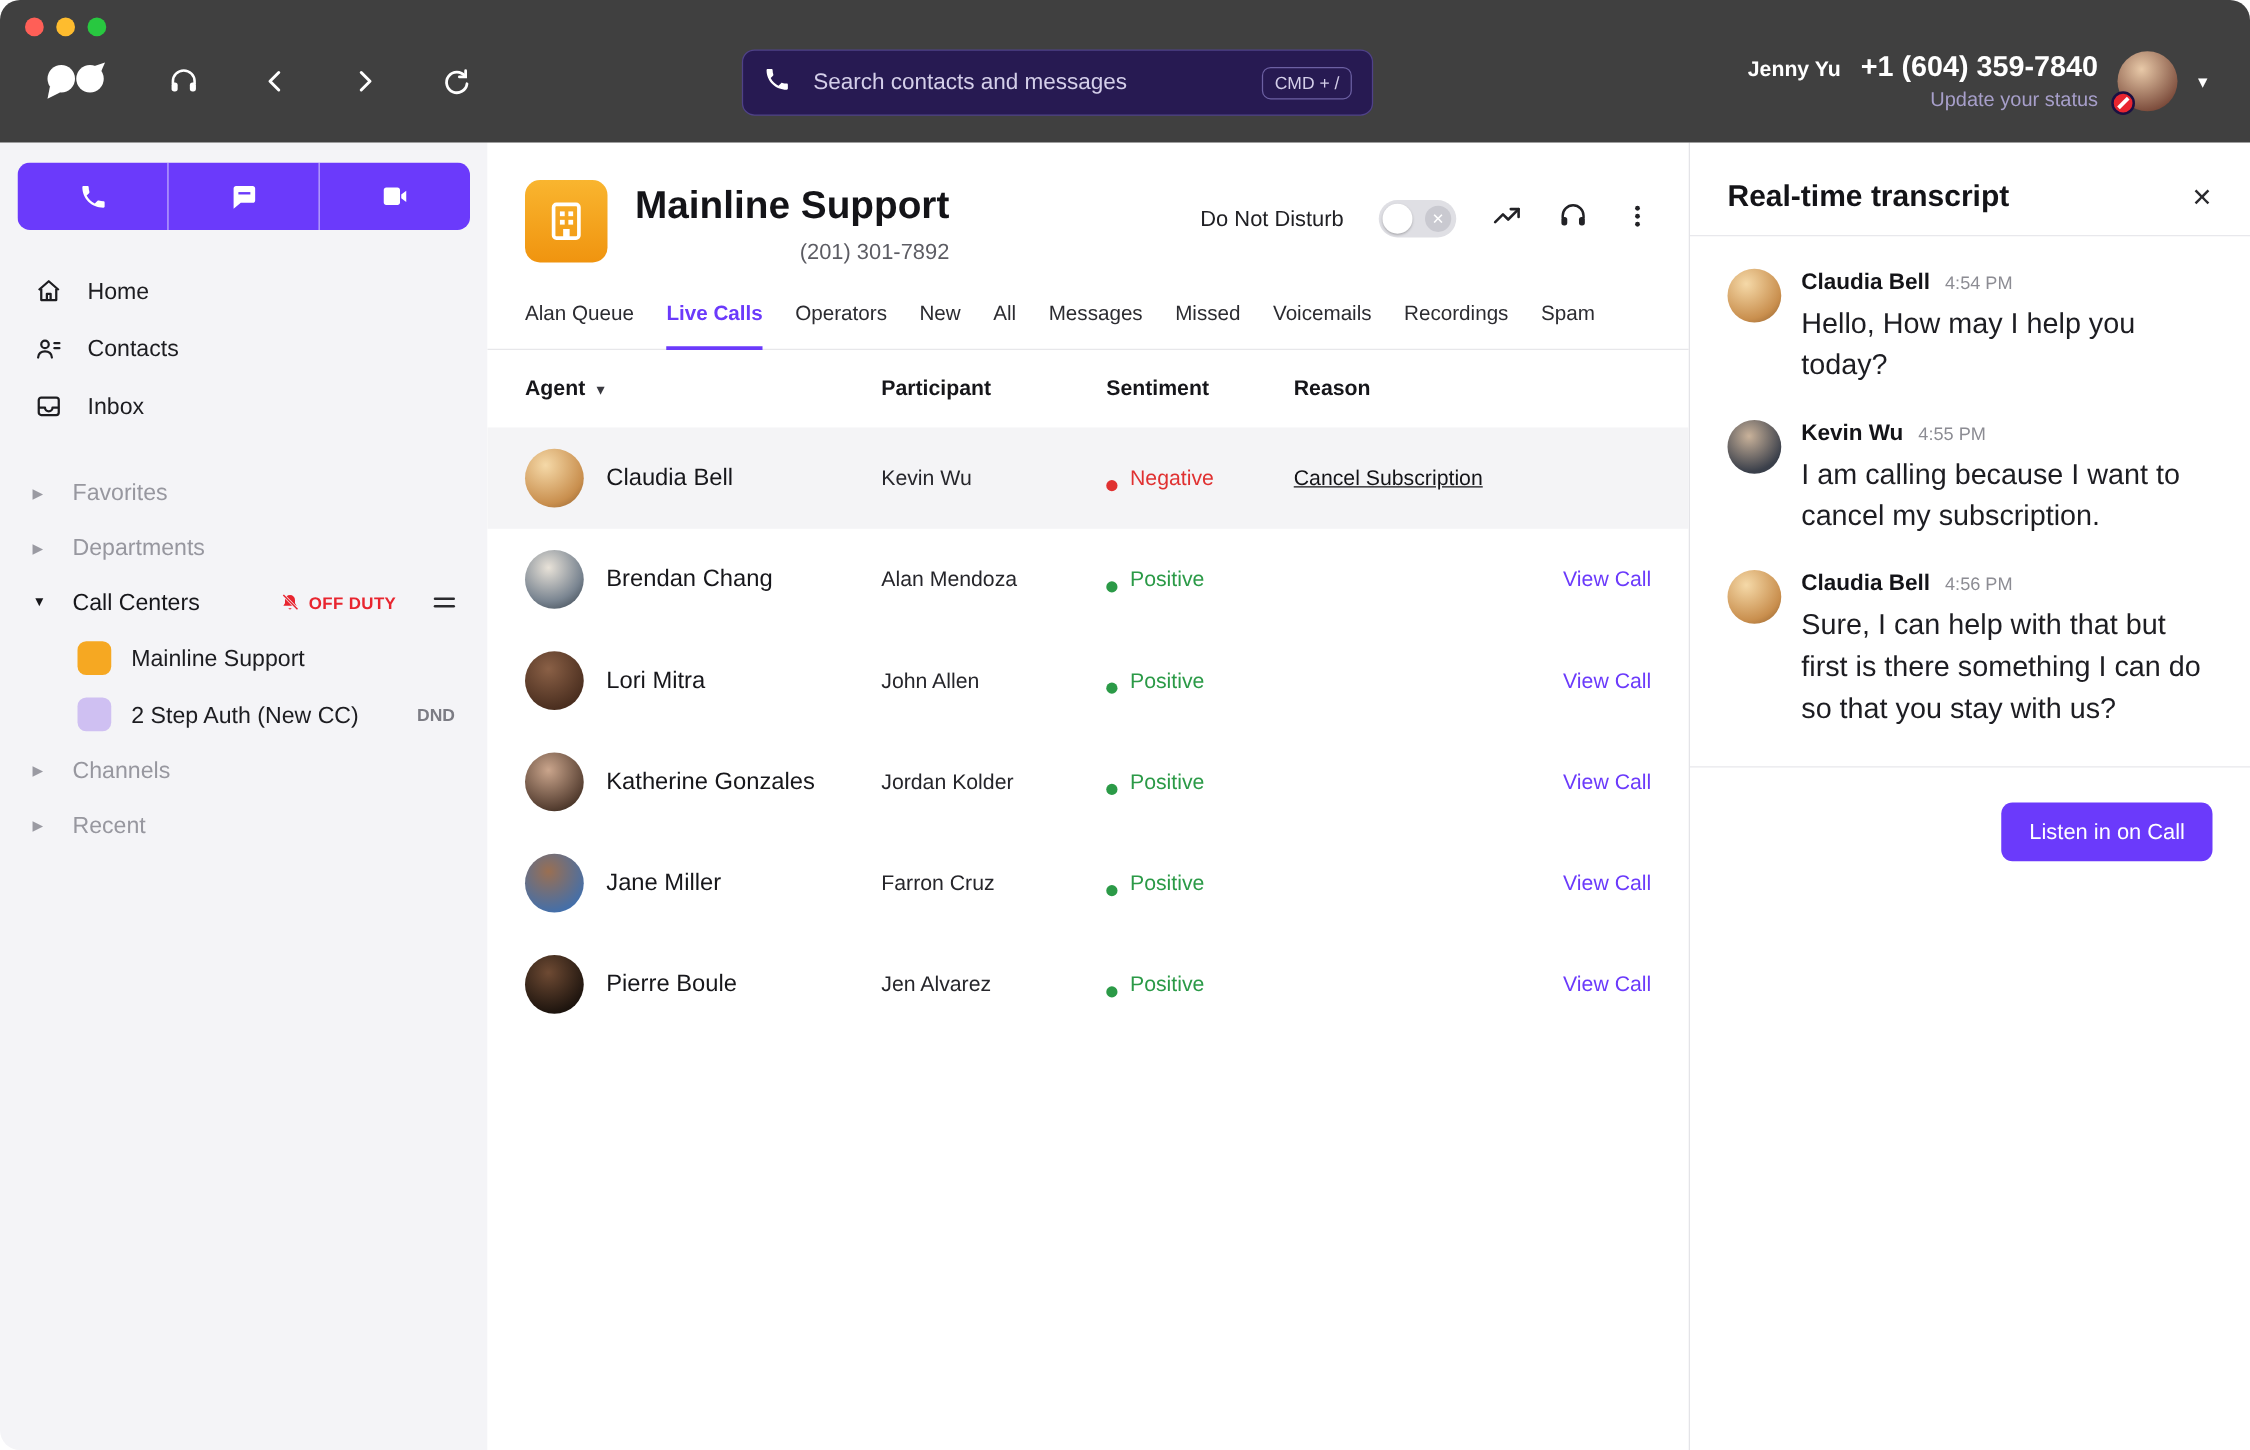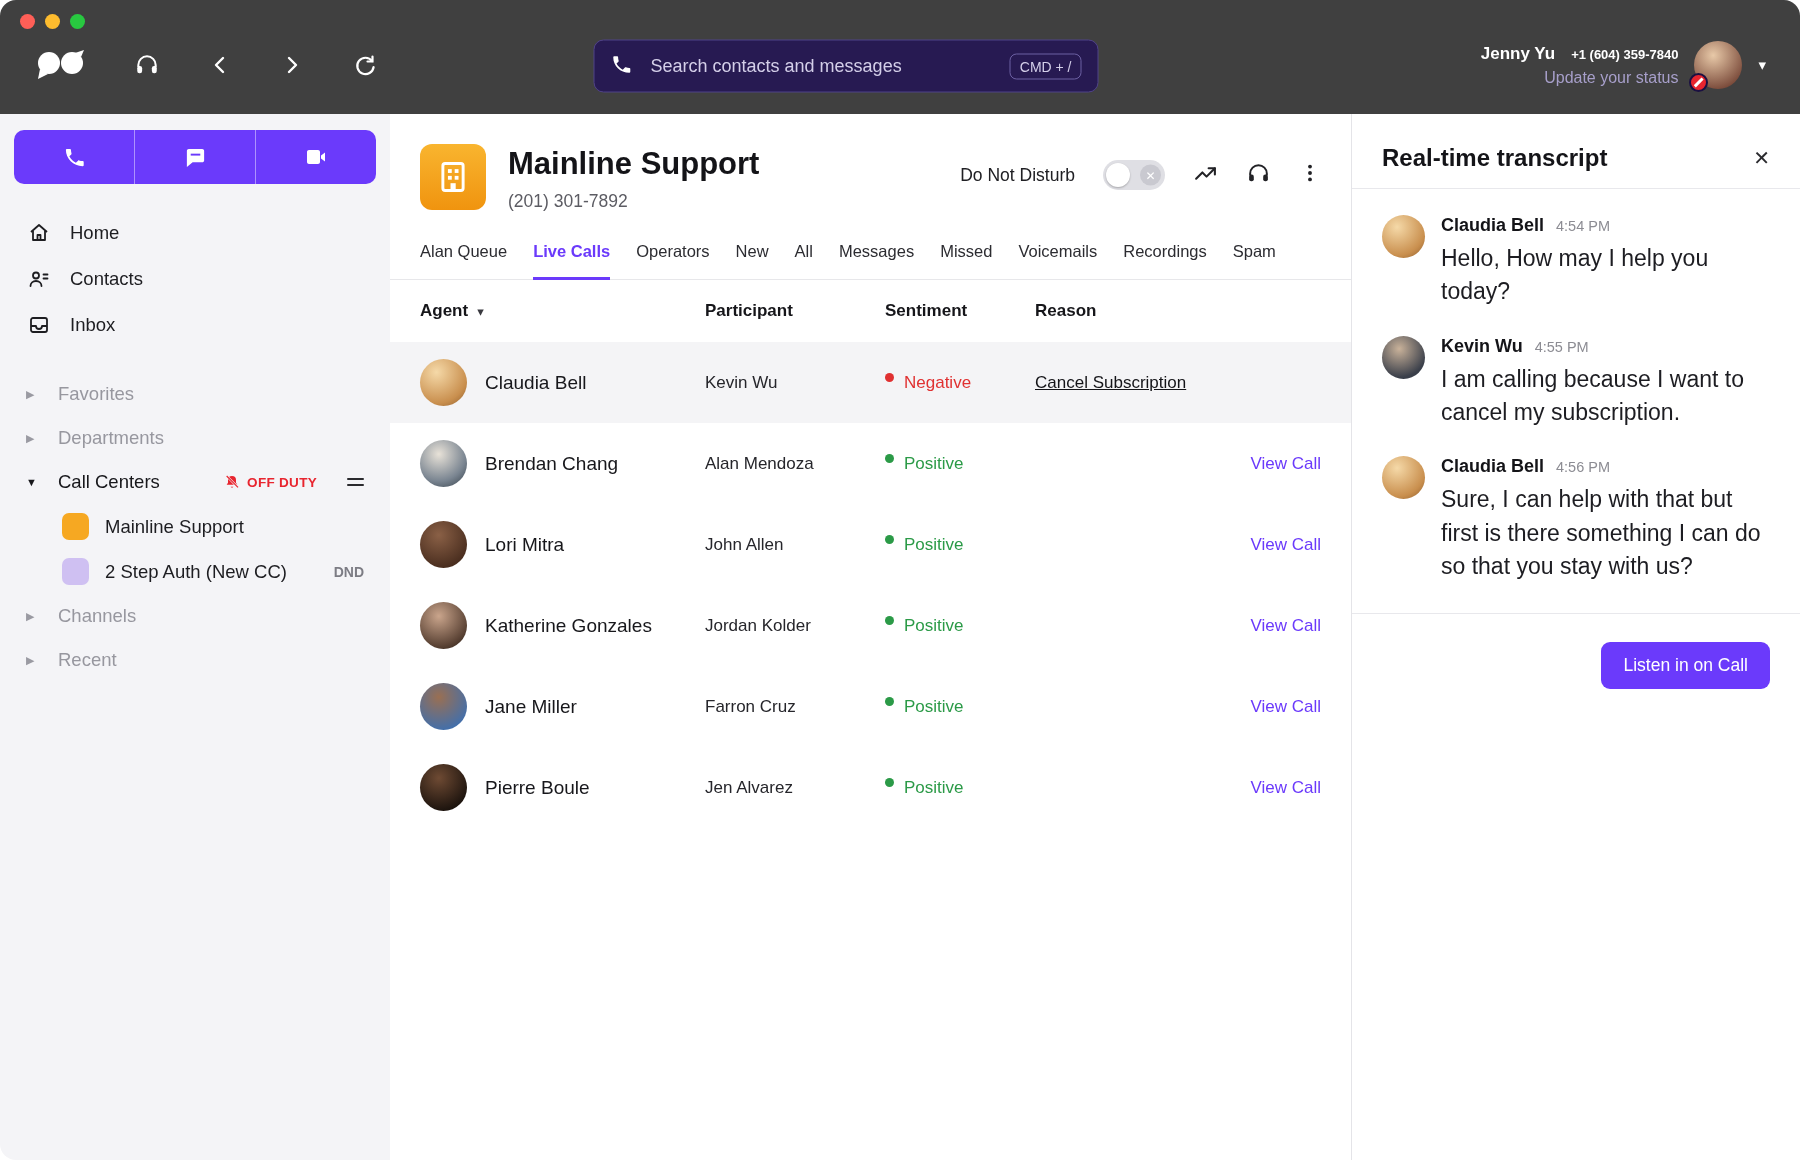--- a/index.html
+++ b/index.html
@@ -21,21 +21,21 @@
             border-radius:10px; padding:0 16px; height:53px; width:505px; }
   .search input { flex:1; background:transparent; border:none; outline:none; color:#fff; font-size:18px;
                   font-family:inherit; }
   .search input::placeholder { color:#d4cfe9; }
   .shortcut { border:1px solid #6c60a3; color:#d4cfe9; border-radius:7px; padding:4px 9px; font-size:14px;
               white-space:nowrap; }
   .tb-right { margin-left:auto; display:flex; align-items:center; gap:16px; margin-top:16px; }
   .user-text { text-align:right; color:#fff; }
   .user-line1 { display:flex; gap:16px; justify-content:flex-end; align-items:baseline; }
   .user-name { font-size:17px; font-weight:600; }
-  .user-phone { font-size:13px; font-weight:700; }
+  .user-phone { font-size:23px; font-weight:700; }
   .user-status { font-size:16px; color:#a79fca; margin-top:5px; }
   .avatar-top { width:48px; height:48px; border-radius:50%; position:relative; }
   .dnd-badge { position:absolute; left:-5px; bottom:-3px; width:19px; height:19px; border-radius:50%;
                background:#e8252f; border:2px solid #1b1042; }
   .dnd-badge::after { content:""; position:absolute; left:2px; top:6px; width:11px; height:2.5px;
                       background:#fff; transform:rotate(-45deg); }
   .chev-down { color:#fff; font-size:15px; }
 
   
   .body { flex:1; display:flex; min-height:0; }
@@ -67,21 +67,21 @@
   .dnd-label { margin-left:auto; font-size:14px; font-weight:700; color:#7c7c84; }
 
   
   .main { flex:1; min-width:0; background:#fff; border-right:1px solid #e4e4e8; display:flex;
           flex-direction:column; }
   .main-head { display:flex; align-items:flex-start; padding:30px 30px 0; }
   .app-icon { width:66px; height:66px; border-radius:12px; background:linear-gradient(180deg,#f9b52f,#f0940f);
               display:flex; align-items:center; justify-content:center; flex-shrink:0; }
   .title-wrap { margin-left:22px; }
   .page-title { margin:2px 0 0; font-size:31px; font-weight:700; color:#141418; }
-  .page-phone { margin-top:9px; font-size:17.5px; color:#5c5c63; }
+  .page-phone { margin-top:9px; font-size:17.5px; color:#5c5c63;text-align:right; }
   .head-controls { margin-left:auto; display:flex; align-items:center; gap:28px; margin-top:16px; }
   .dnd-text { font-size:17.5px; color:#202024; }
   .toggle { width:62px; height:30px; background:#dfdfe4; border-radius:16px; position:relative; }
   .toggle .knob { position:absolute; left:3px; top:3px; width:24px; height:24px; background:#fff;
                   border-radius:50%; box-shadow:0 1px 2px rgba(0,0,0,.25); }
   .toggle .tx { position:absolute; right:4px; top:50%; transform:translateY(-50%); width:21px; height:21px;
                 border-radius:50%; background:#c9c9d0; color:#fff; font-size:12px; display:flex;
                 align-items:center; justify-content:center; }
   .tabs { display:flex; gap:26px; padding:0 30px; margin-top:30px; border-bottom:1px solid #e7e7ea; }
   .tab { font-size:16.5px; color:#2c2c31; padding-bottom:16px; border-bottom:3px solid transparent;
@@ -89,21 +89,21 @@
   .tab.active { color:#6b3afb; border-bottom-color:#6b3afb; font-weight:600; }
   .thead { display:grid; grid-template-columns:285px 180px 150px 1fr 120px; align-items:center;
            padding:0 30px; height:62px; font-size:17px; font-weight:700; color:#16161a; }
   .sort-caret { font-size:13px; color:#3a3a40; margin-left:9px; }
   .trow { display:grid; grid-template-columns:285px 180px 150px 1fr 120px; align-items:center;
           padding:0 30px; height:81px; }
   .trow.hl { background:#f4f4f6; }
   .agent { display:flex; align-items:center; gap:18px; font-size:19px; color:#17171b; }
   .av { width:47px; height:47px; border-radius:50%; flex-shrink:0; }
   .pc { font-size:17px; color:#26262b; }
-  .sent { display:flex; align-items:flex-start; gap:10px; font-size:17px; }
+  .sent { display:flex; align-items:flex-end; gap:10px; font-size:17px; }
   .sent .dot8 { width:9px; height:9px; border-radius:50%; }
   .sent.neg { color:#e03131; } .sent.neg .dot8 { background:#e03131; }
   .sent.pos { color:#2b9a47; } .sent.pos .dot8 { background:#2b9a47; }
   .rlink { font-size:17px; color:#141418; text-decoration:underline; cursor:pointer; }
   .view { font-size:17px; color:#6b3afb; text-align:right; cursor:pointer; }
 
   
   .transcript { width:448px; background:#fff; display:flex; flex-direction:column; flex-shrink:0; }
   .t-head { display:flex; align-items:center; justify-content:space-between; padding:30px 30px 16px; }
   .t-title { font-size:24px; font-weight:700; color:#141418; }

